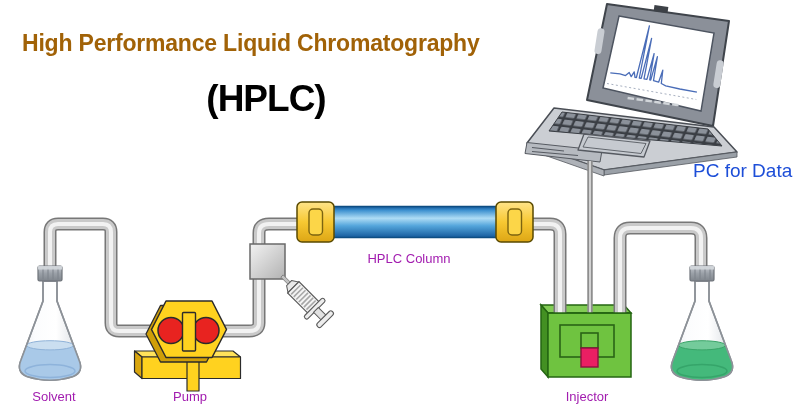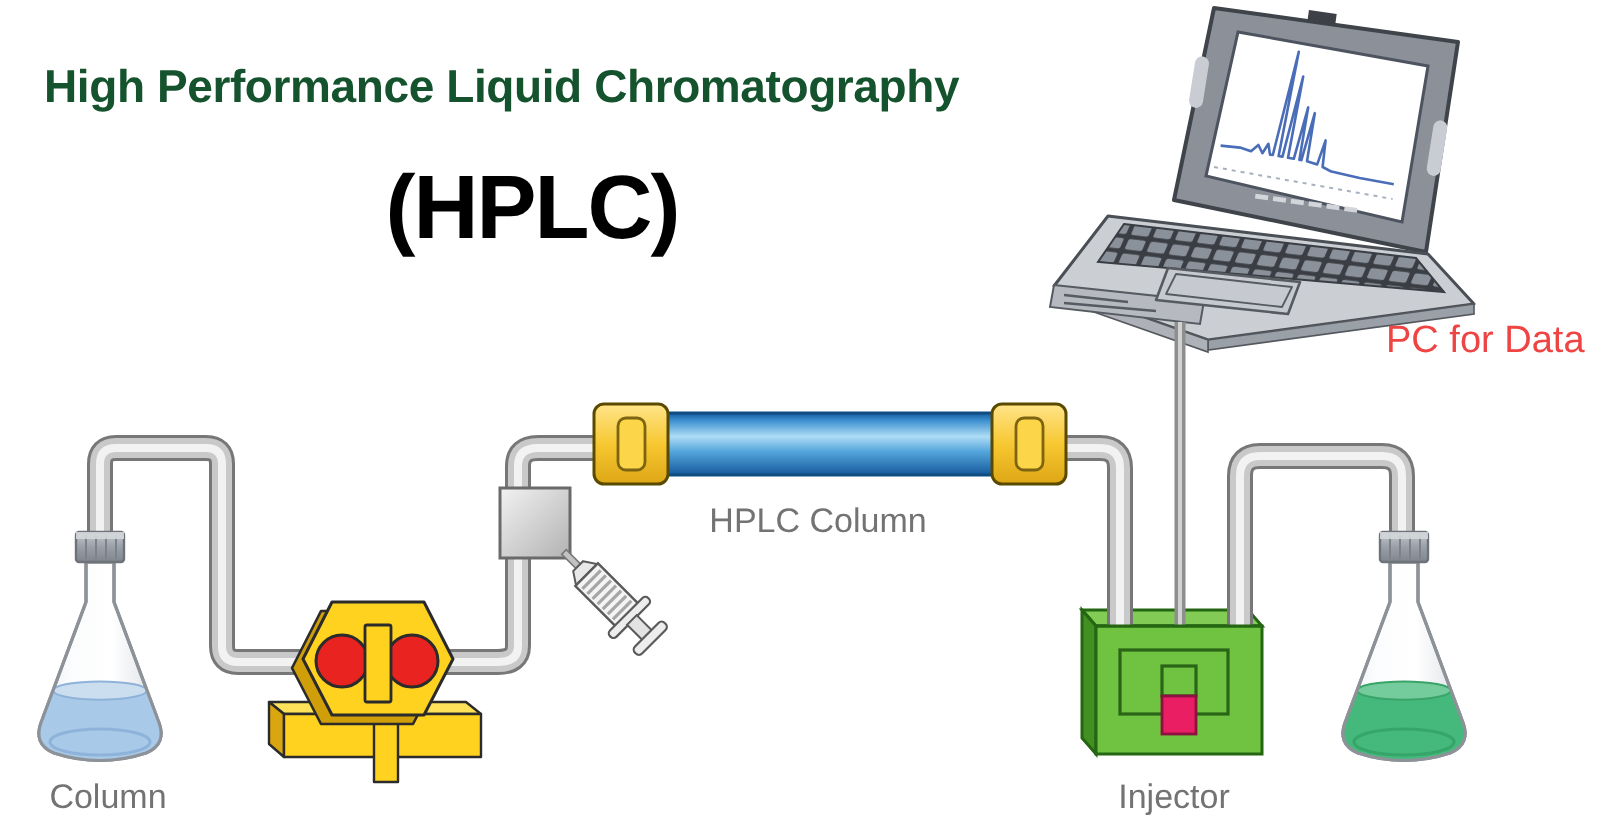--- a/index.html
+++ b/index.html
@@ -1,25 +1,25 @@
 <!DOCTYPE html>
 <html><head>
 <meta charset="utf-8">
 <style>
   html,body{margin:0;padding:0;background:#ffffff;}
   #stage{position:relative;width:800px;height:420px;background:#ffffff;overflow:hidden;
          font-family:"Liberation Sans", sans-serif;}
   #diagram{position:absolute;left:0;top:0;}
-  .lbl{position:absolute;color:#737373;font-size:17px;white-space:nowrap;}
+  .lbl{position:absolute;color:#a21caf;font-size:13px;white-space:nowrap;}
   .lbl.center{text-align:center;}
-  #title1{position:absolute;left:22px;top:30px;width:520px;color:#14532d;
+  #title1{position:absolute;left:22px;top:30px;width:520px;color:#a16207;
           font-size:23px;font-weight:700;letter-spacing:-0.2px;white-space:nowrap;}
   #title2{position:absolute;left:0;top:78px;width:532px;text-align:center;color:#000;
-          font-size:45px;font-weight:700;letter-spacing:-1px;}
-  #pc-label{position:absolute;left:693px;top:160px;font-size:19px;line-height:22px;color:#ef4444;}
+          font-size:37px;font-weight:700;letter-spacing:-1px;}
+  #pc-label{position:absolute;left:693px;top:160px;font-size:19px;line-height:22px;color:#1d4ed8;}
 </style>
 </head>
 <body>
 
 <div id="stage">
 
 <svg id="diagram" width="800" height="420" viewBox="0 0 800 420">
   <defs>
     <linearGradient id="colG" x1="0" y1="0" x2="0" y2="1">
       <stop offset="0" stop-color="#15599b"></stop>
@@ -193,20 +193,21 @@
       <rect x="326" y="262.5" width="4.5" height="27" rx="2" fill="#ededed" stroke="#5a5a5a" stroke-width="1.1"></rect>
       <rect x="330" y="272.6" width="11" height="6.8" fill="#e2e2e2" stroke="#5a5a5a" stroke-width="1"></rect>
       <rect x="340.5" y="265.5" width="5" height="21" rx="2.2" fill="#ededed" stroke="#5a5a5a" stroke-width="1.1"></rect>
     </g>
   </g>
 </svg>
 
 <div id="title1">High Performance Liquid Chromatography</div>
 <div id="title2">(HPLC)</div>
 
-<div class="lbl center" style="left:14px;top:389px;width:80px;">Column</div>
+<div class="lbl center" style="left:14px;top:389px;width:80px;">Solvent</div>
+<div class="lbl center" style="left:150px;top:389px;width:80px;">Pump</div>
 <div class="lbl center" style="left:334px;top:251px;width:150px;">HPLC Column</div>
 <div class="lbl center" style="left:547px;top:389px;width:80px;">Injector</div>
 <div id="pc-label">
   <div>PC for Data</div>
 </div>
 
 </div>
 
 </body></html>

